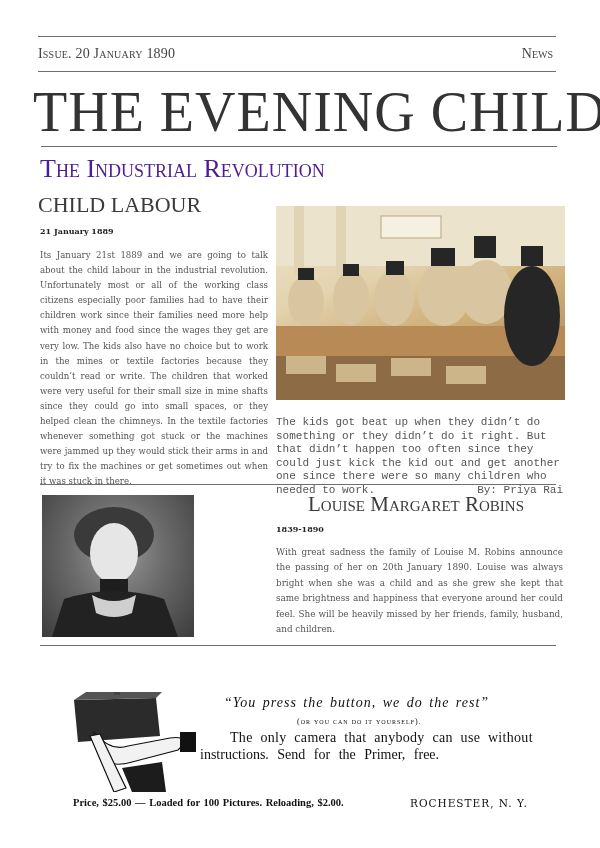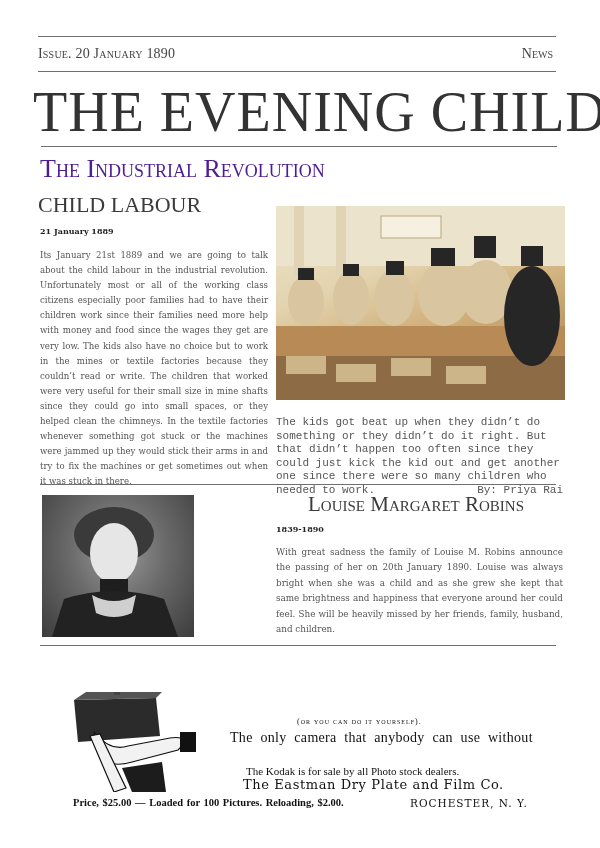--- a/index.html
+++ b/index.html
@@ -145,19 +145,19 @@
     <svg width="128" height="100" viewBox="0 0 128 100">
       <polygon points="4,8 86,6 90,44 8,50" fill="#2b2b2b"></polygon>
       <polygon points="4,8 16,0 92,0 86,6" fill="#555"></polygon>
       <rect x="44" y="-2" width="6" height="5" fill="#444"></rect>
       <path d="M24 40 Q40 60 58 54 L100 46 Q112 44 116 50 L108 58 L62 70 Q42 76 30 66 Z" fill="#f2f2f2" stroke="#111" stroke-width="1.2"></path>
       <rect x="110" y="40" width="16" height="20" fill="#111"></rect>
       <path d="M20 44 L30 42 L56 96 L44 100 Z" fill="#f2f2f2" stroke="#111" stroke-width="1.2"></path>
       <path d="M52 76 L92 70 L96 100 L62 100 Z" fill="#1c1c1c"></path>
     </svg>
   </div>
+  <div class="ad-slogan">“You press the button, we do the rest”</div>
   <div class="ad-sub">(or you can do it yourself).</div>
   <div class="ad-line1">The only camera that anybody can use without</div>
-  <div class="ad-dealers">The Kodak is for sale by all Photo stock dealers.</div>
-  <div class="ad-company">The Eastman Dry Plate and Film Co.</div>
+  <div class="ad-line2">instructions.  Send for the Primer, free.</div>
   <div class="ad-price">Price, $25.00 — Loaded for 100 Pictures.   Reloading, $2.00.</div>
   <div class="ad-city">ROCHESTER, N. Y.</div>
 </div>
 
 </body></html>

